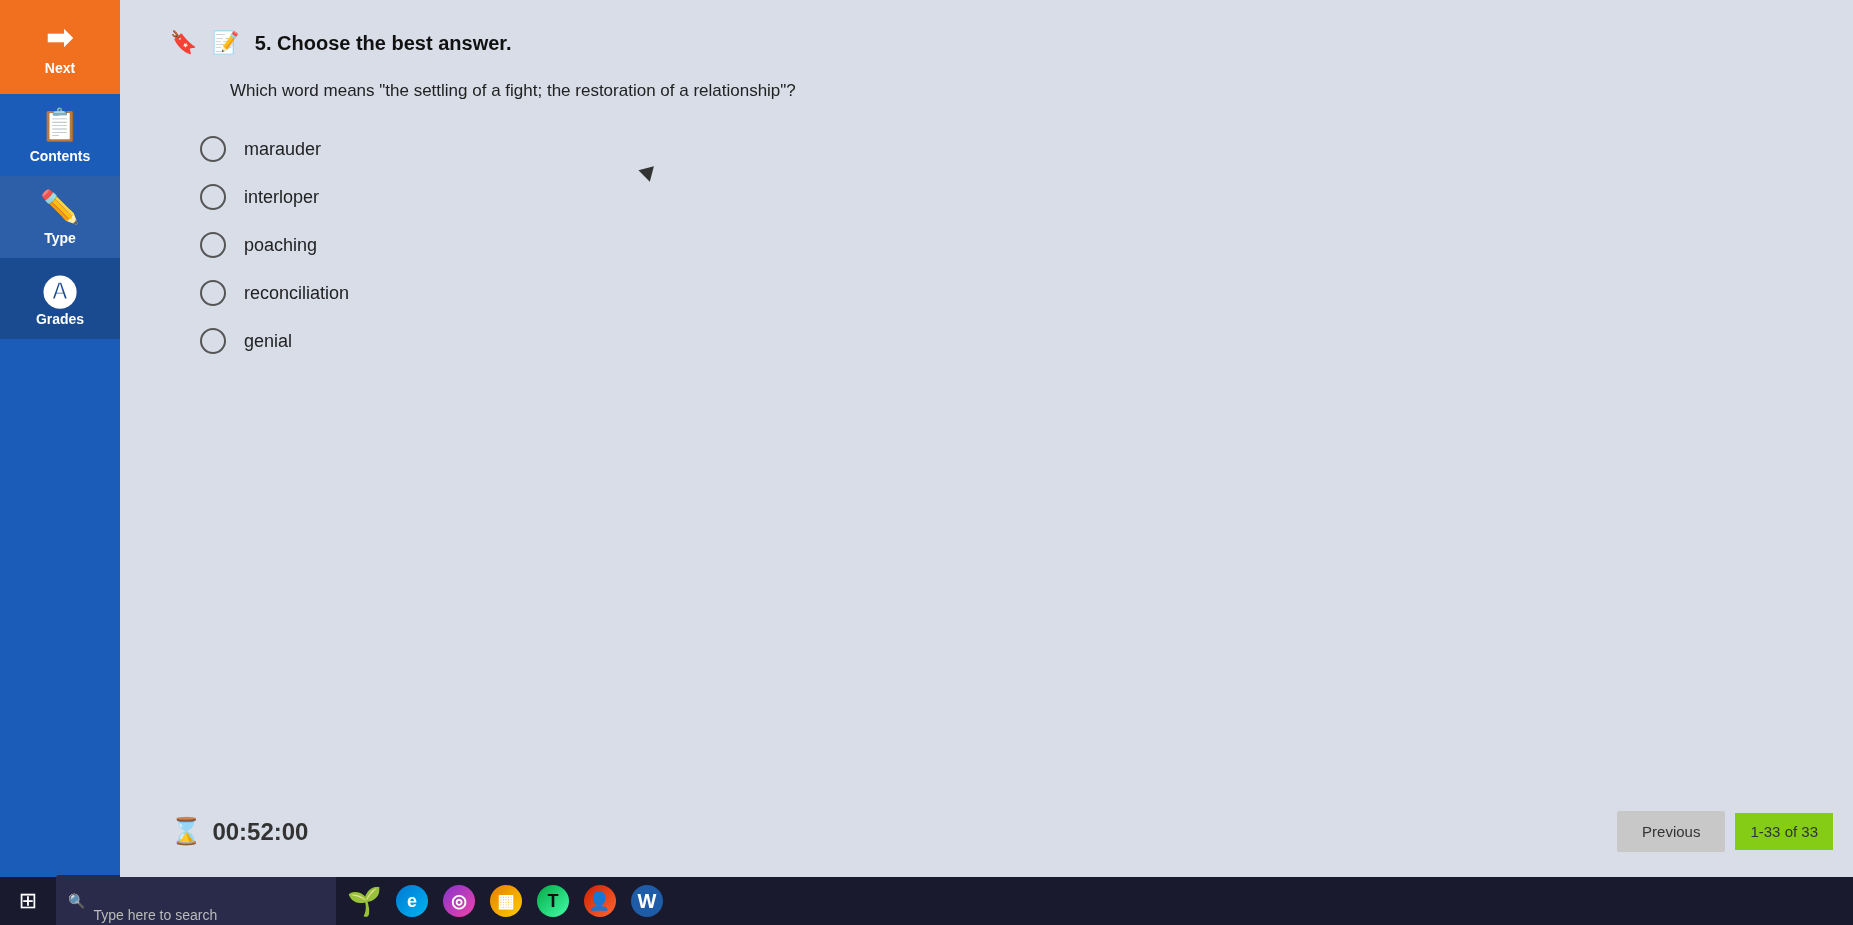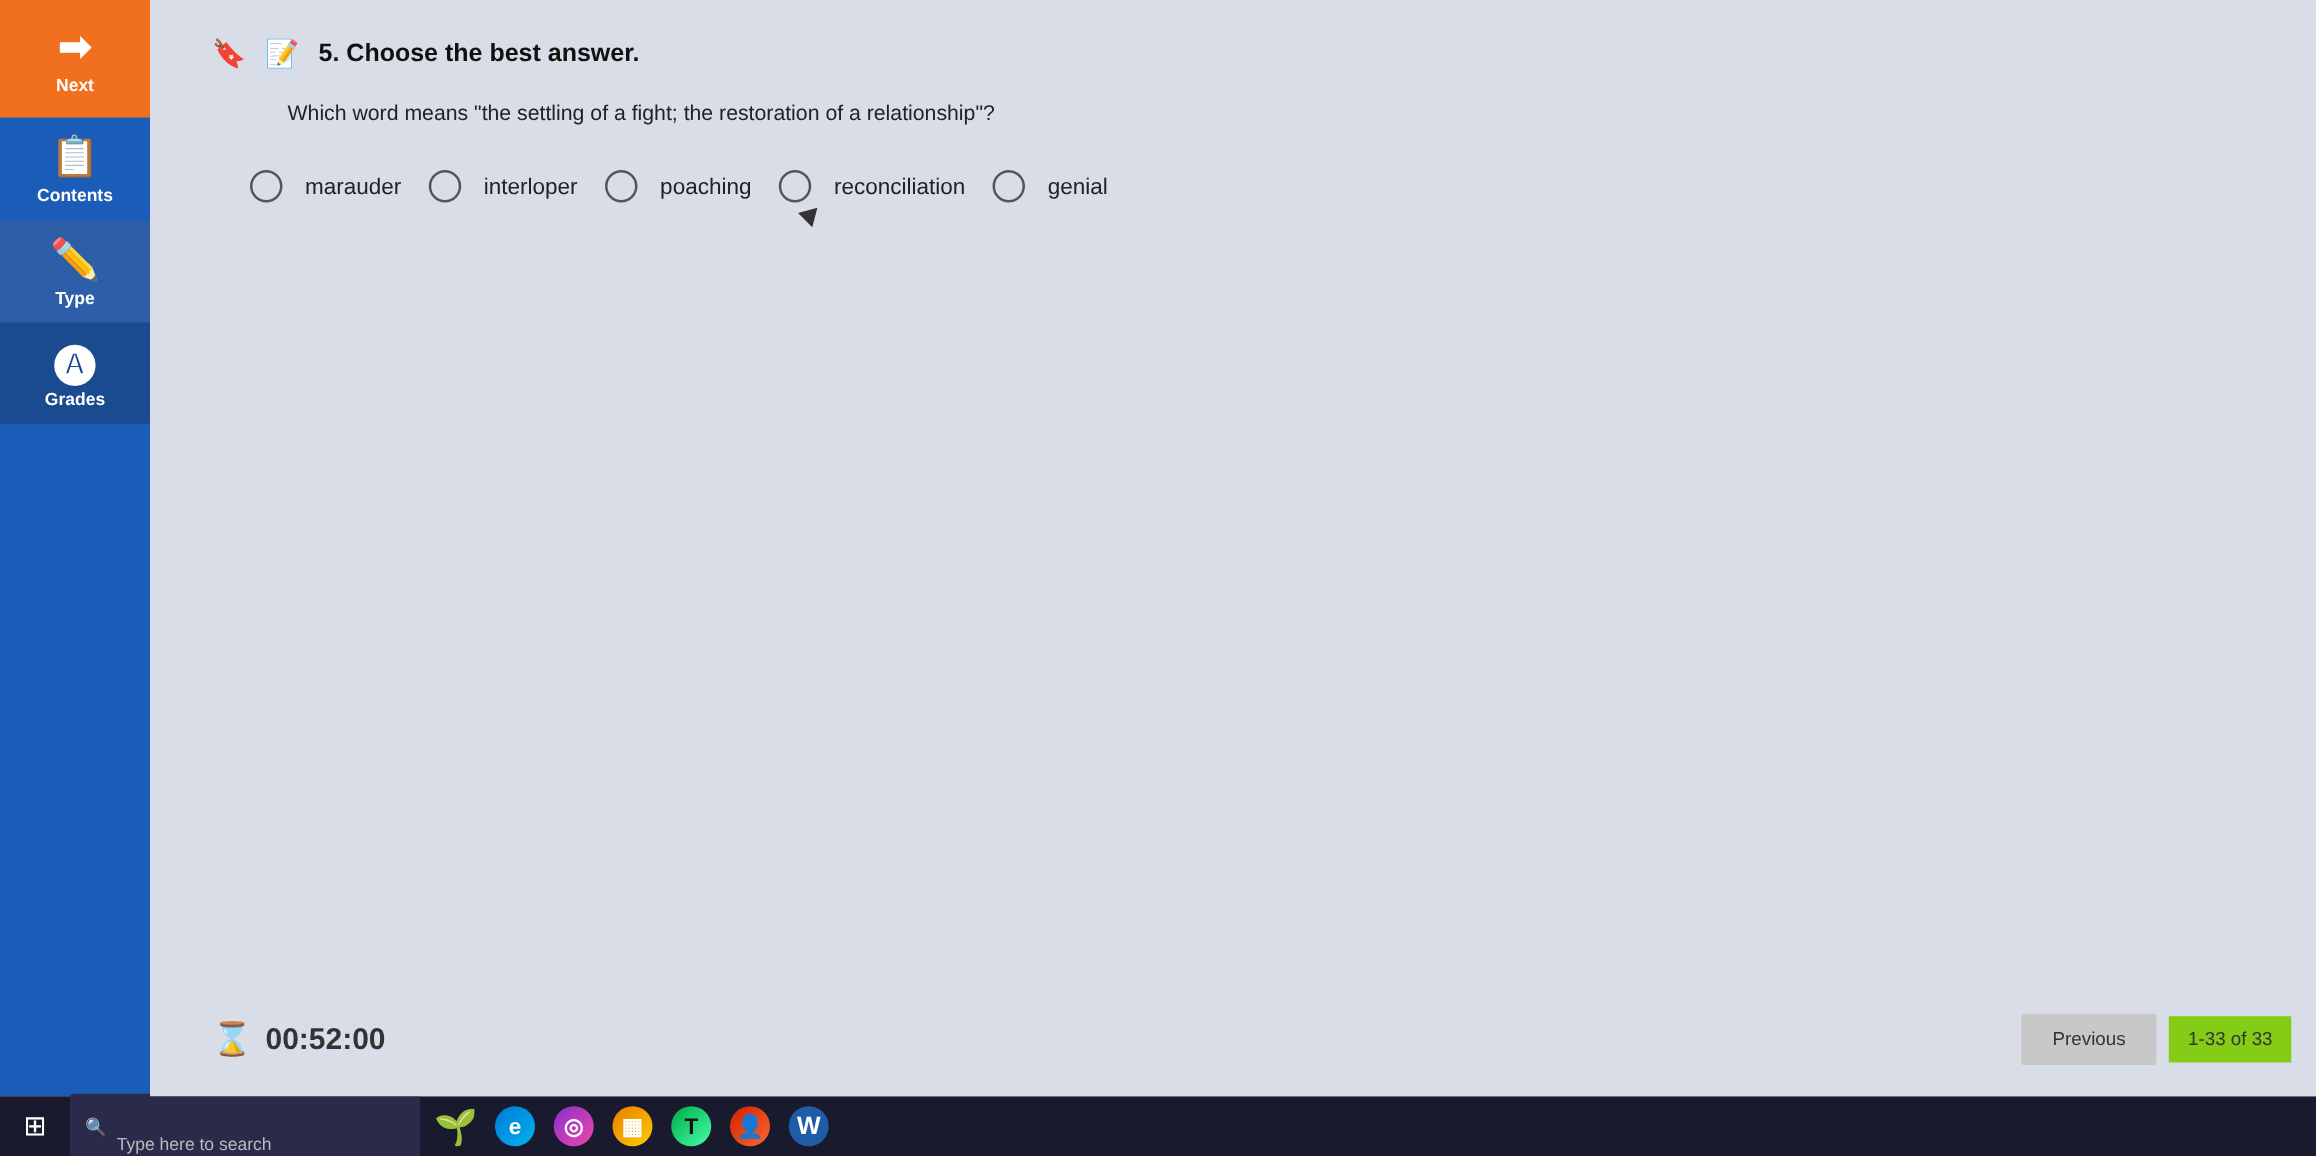--- a/index.html
+++ b/index.html
@@ -91,21 +91,21 @@
 
     .question-text {
       font-size: 17px;
       color: #222;
       margin-bottom: 35px;
       margin-left: 60px;
     }
 
     .answer-options {
       display: flex;
-      flex-direction: row;
+      flex-direction: column;
       gap: 22px;
       margin-left: 30px;
     }
 
     .answer-option {
       display: flex;
       align-items: center;
       gap: 18px;
       cursor: pointer;
     }

